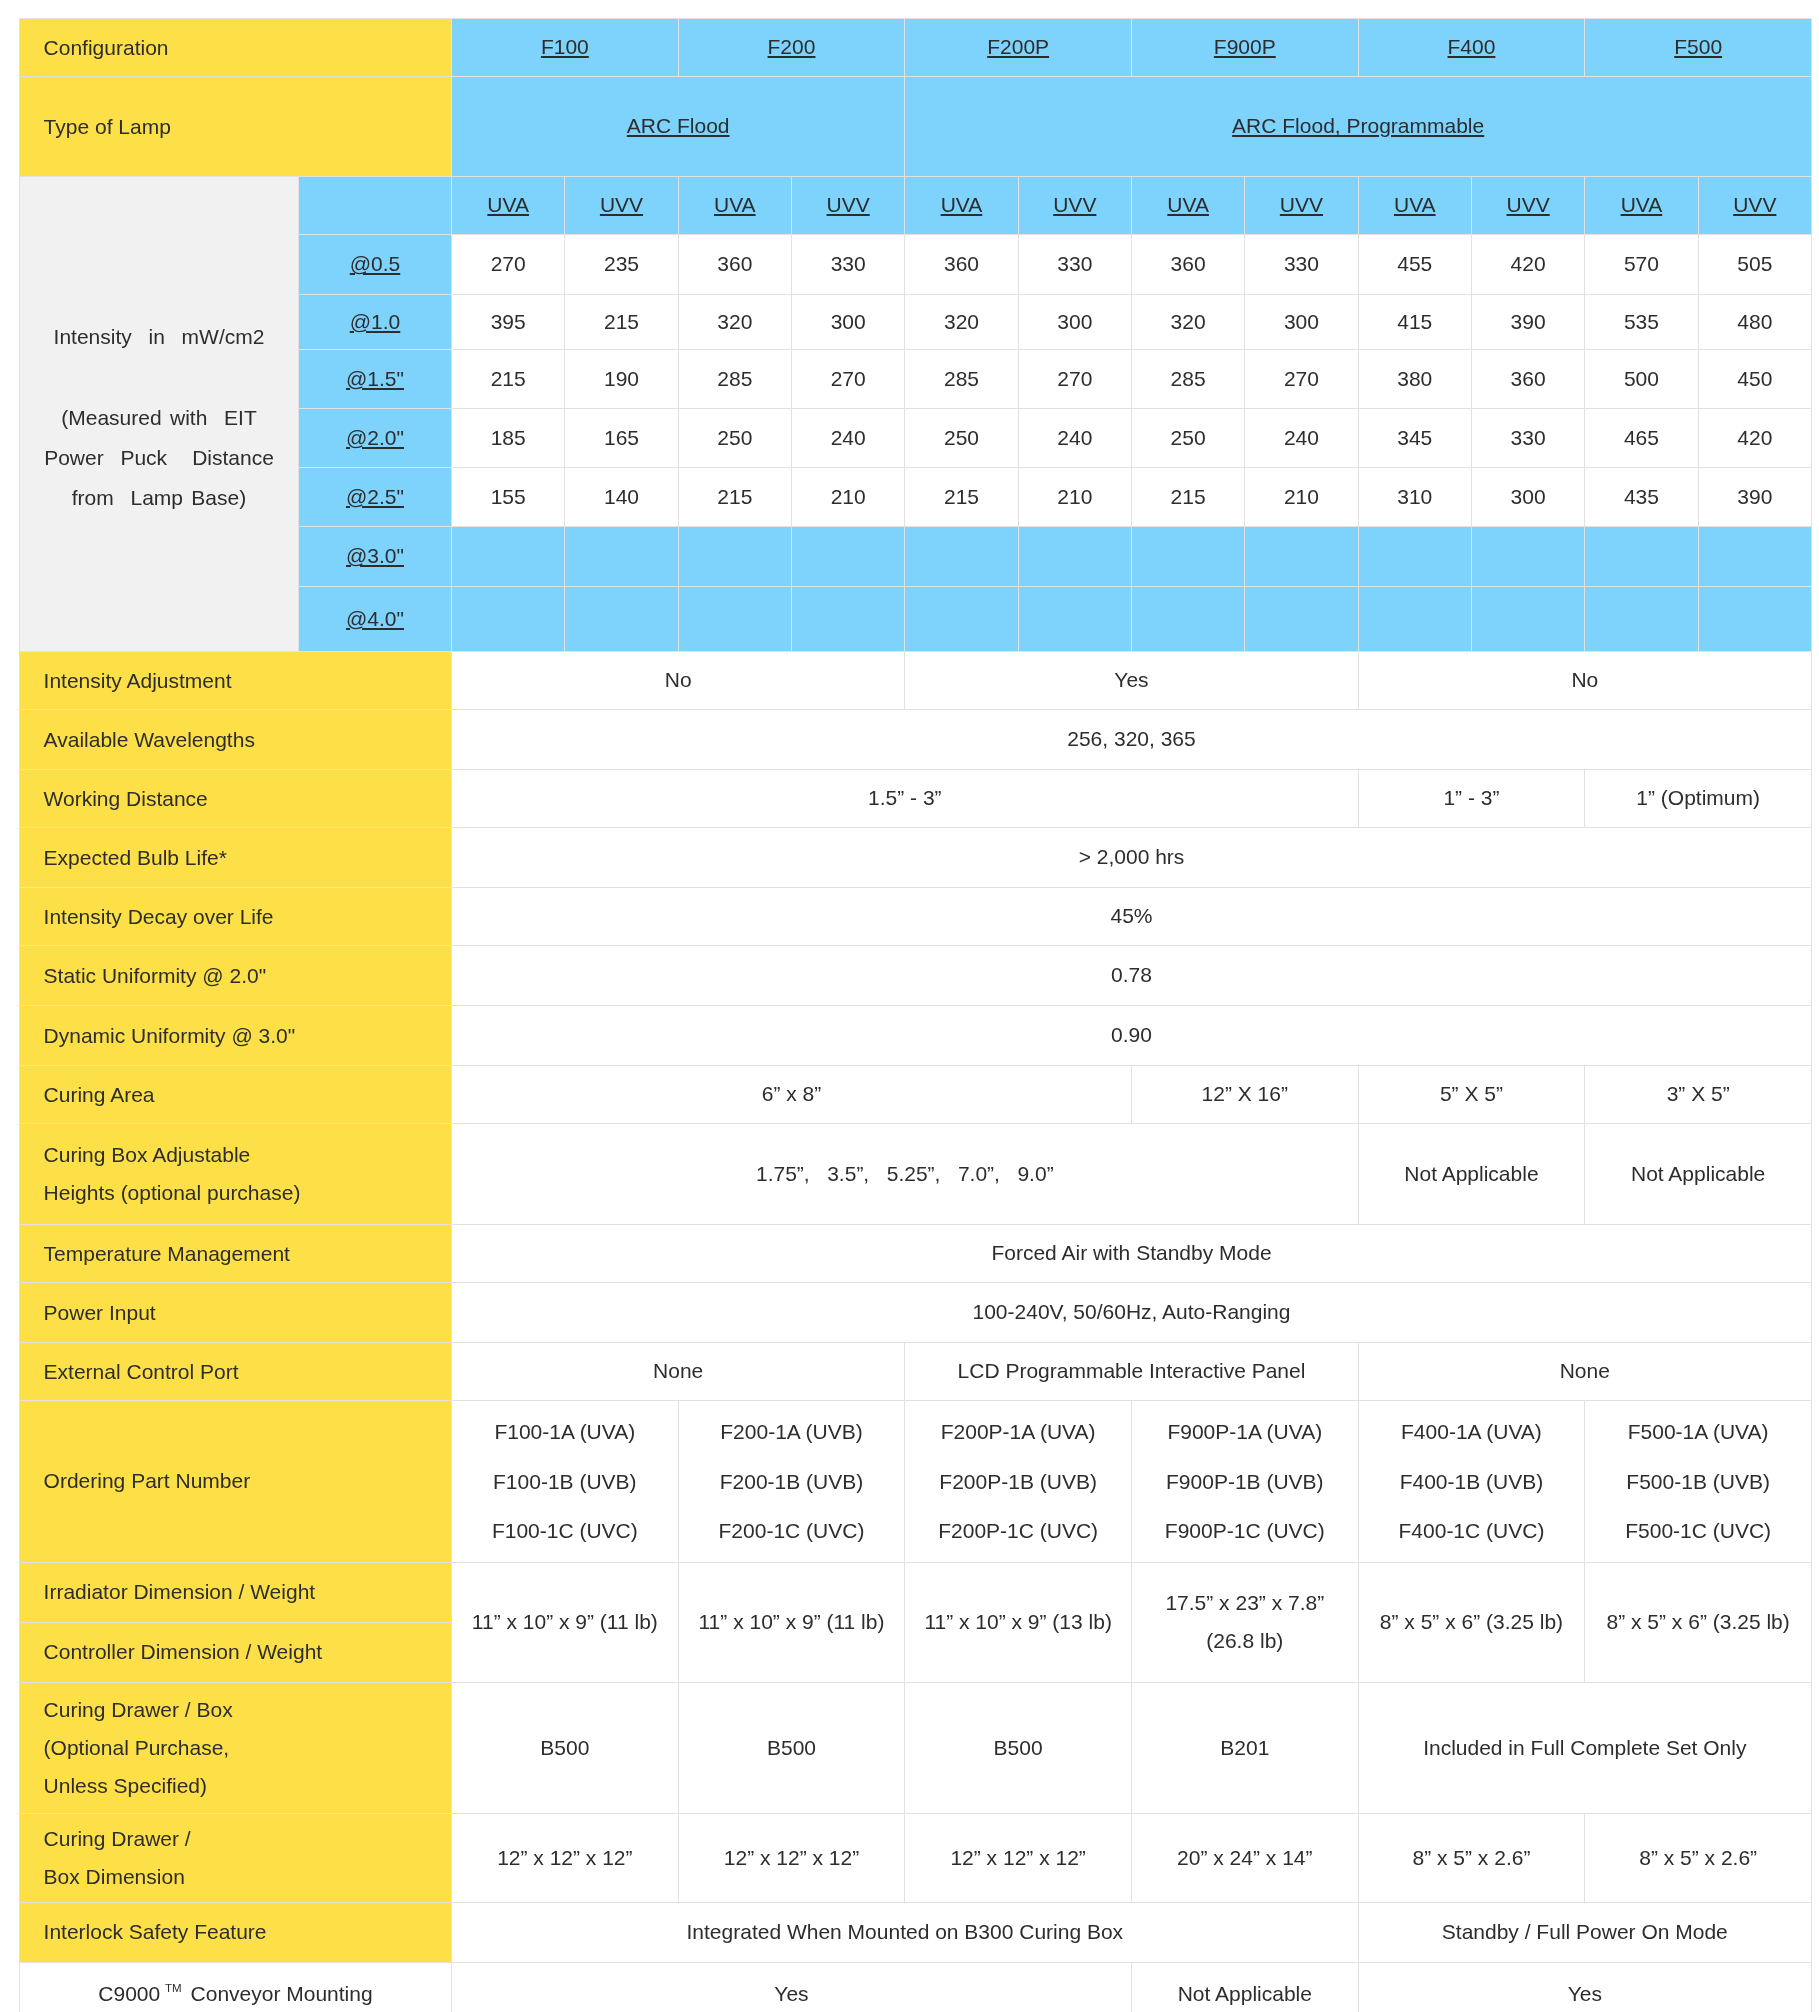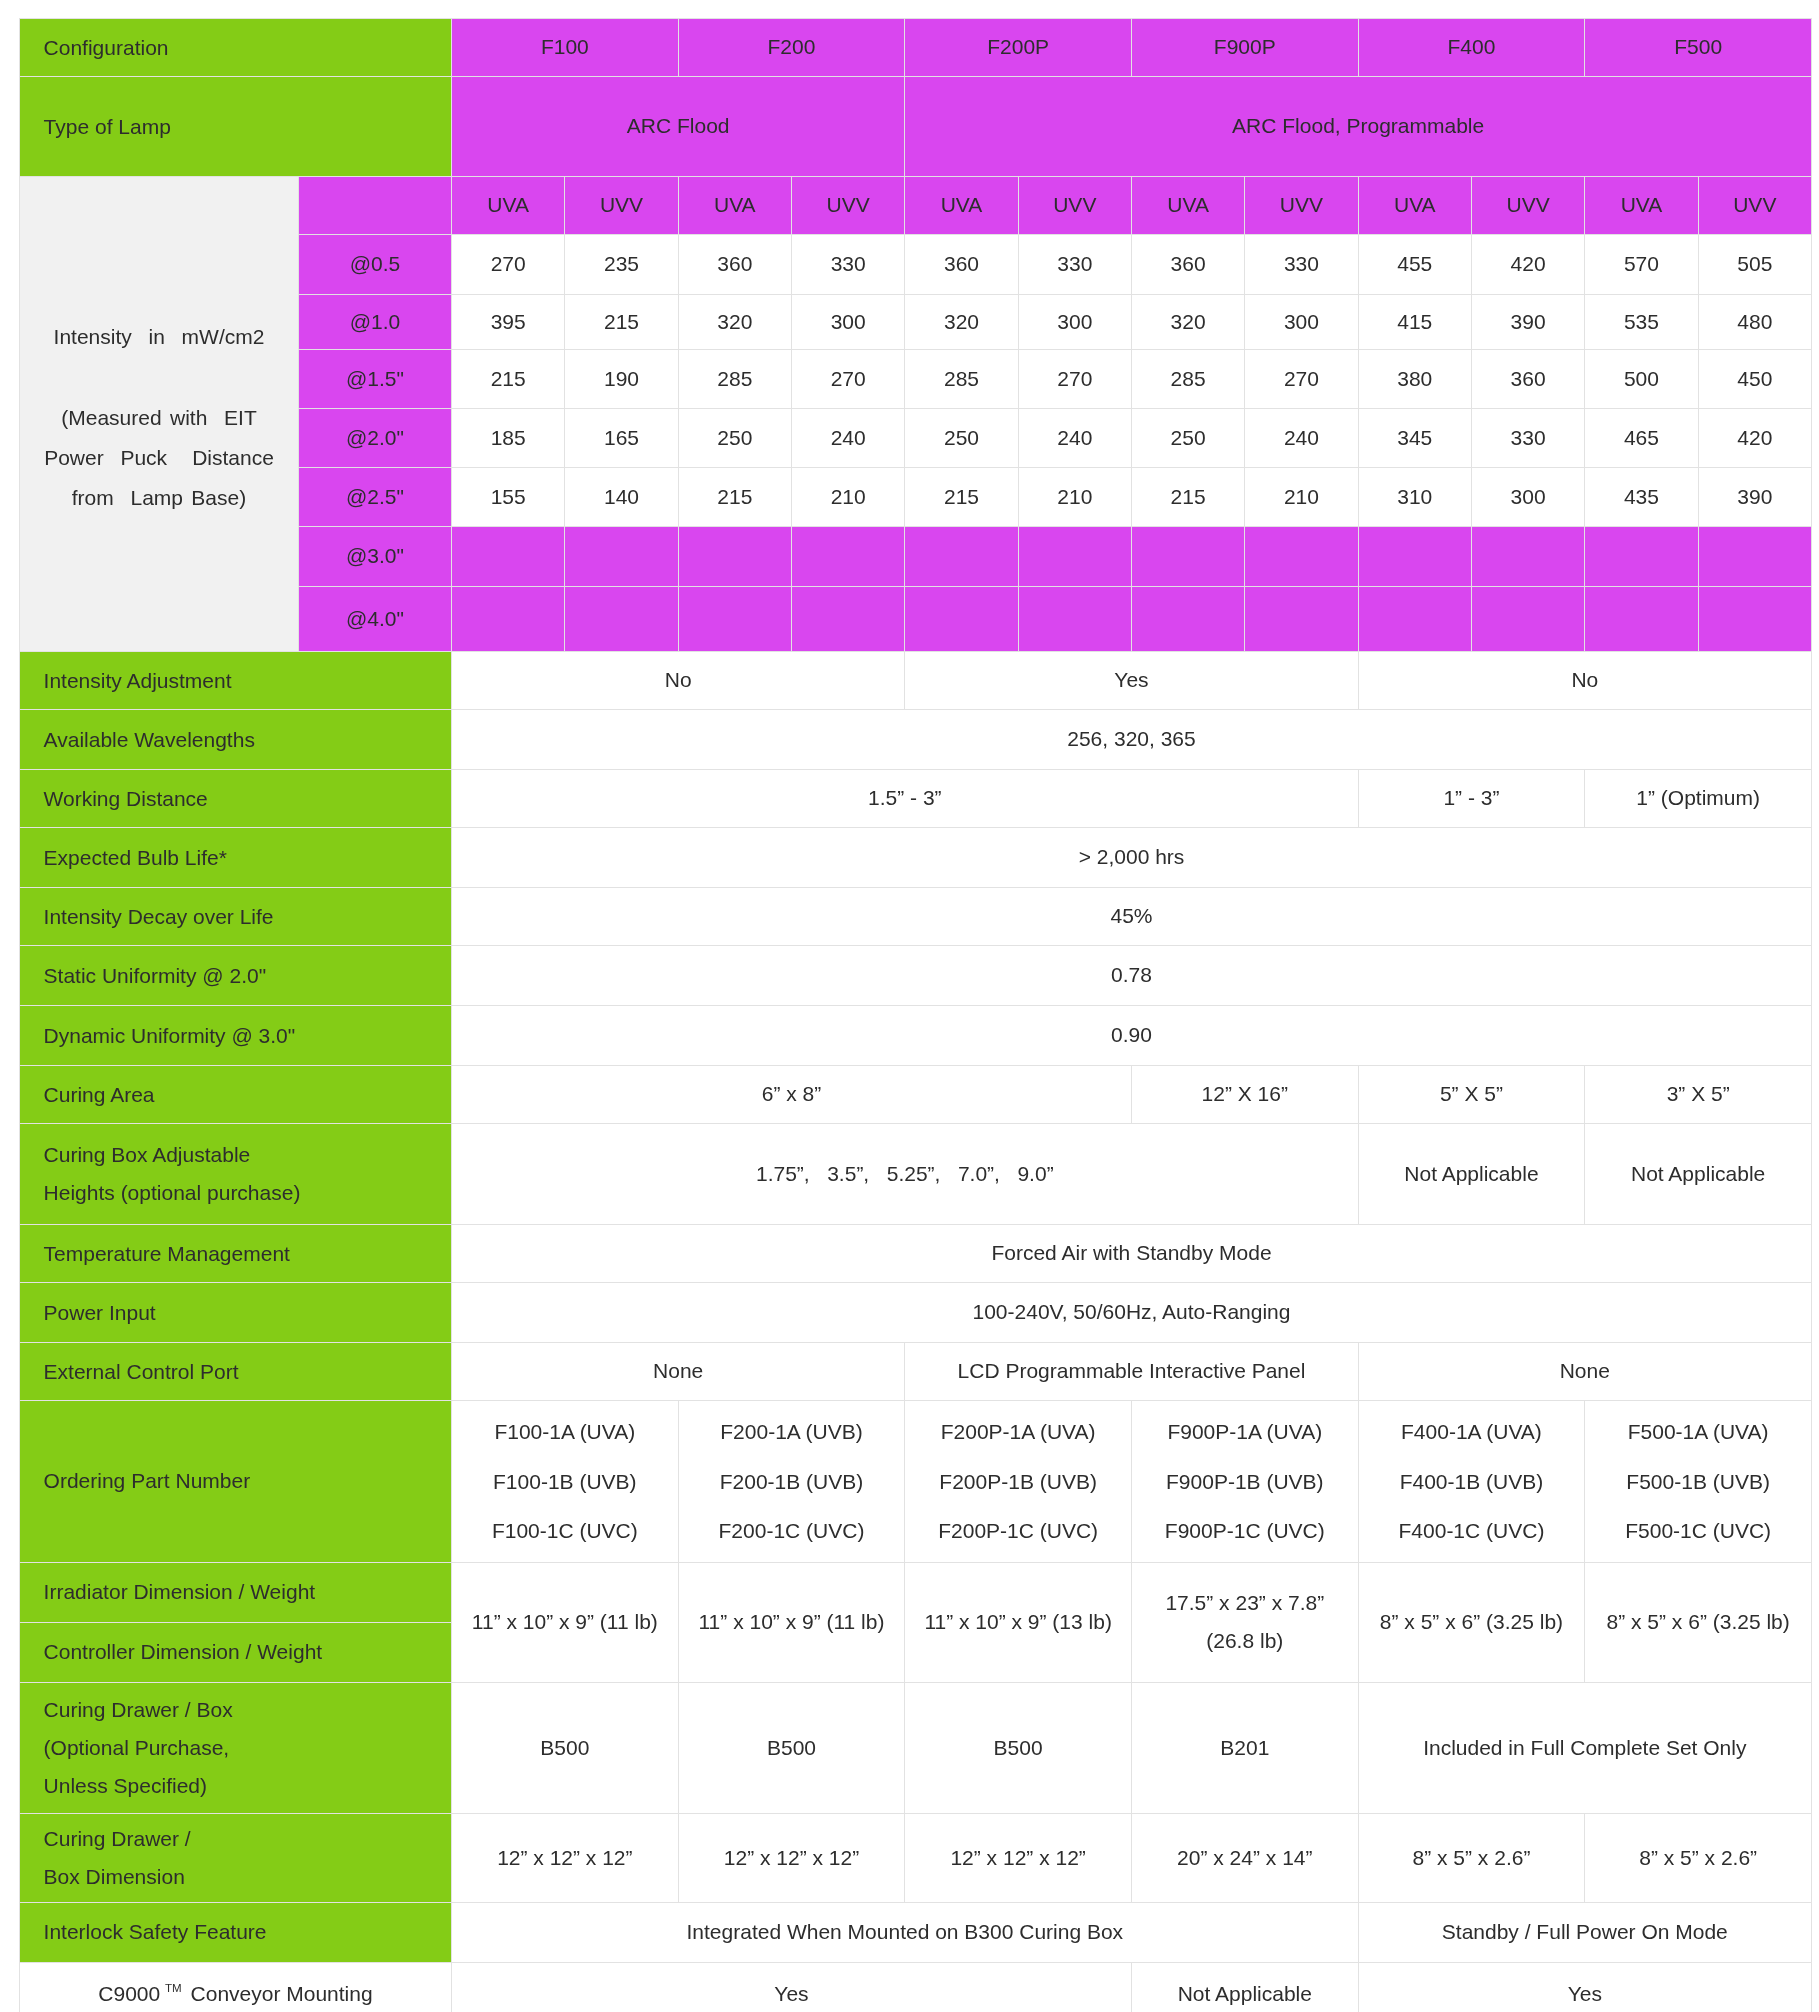--- a/index.html
+++ b/index.html
@@ -24,27 +24,28 @@
   }
   td {
     border: 1.6px solid #e2e2e2;
     vertical-align: middle;
     text-align: center;
     padding: 6.3px 7.9px;
     white-space: pre-wrap;
     overflow: hidden;
   }
   td.k-lab {
-    background: #84cc16;
+    background: #fde047;
     text-align: left;
     padding-left: 23.6px;
     line-height: 1.8;
   }
   td.k-hdr, td.k-sub, td.k-emp {
-    background: #d946ef;
+    background: #7dd3fc;
+    text-decoration: underline;
   }
   td.k-dat { background: #ffffff; }
   td.k-ilab {
     background: #f1f1f1;
     text-align: center;
     word-spacing: 0.12em;
   }
   .ititle { margin-bottom: 46px; margin-top: 12px; }
   .inote  { line-height: 1.9; }
   sup.tm {

